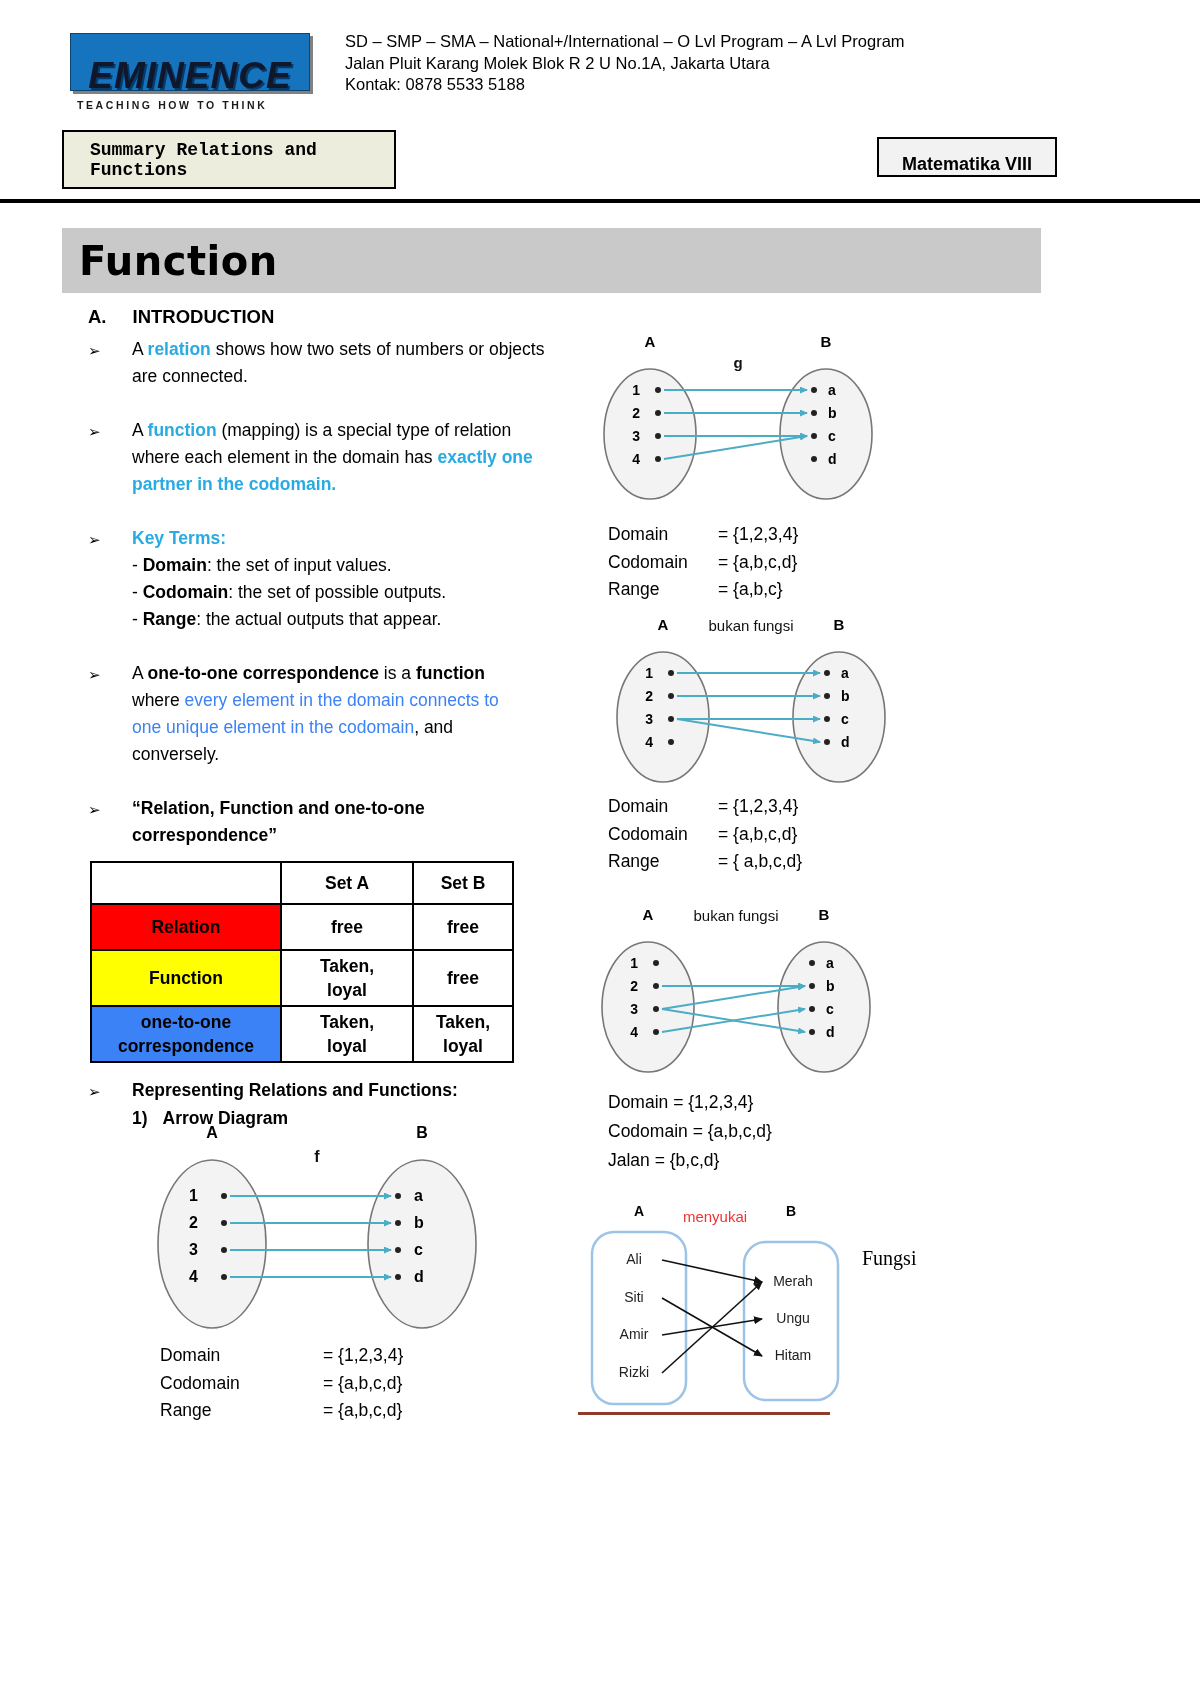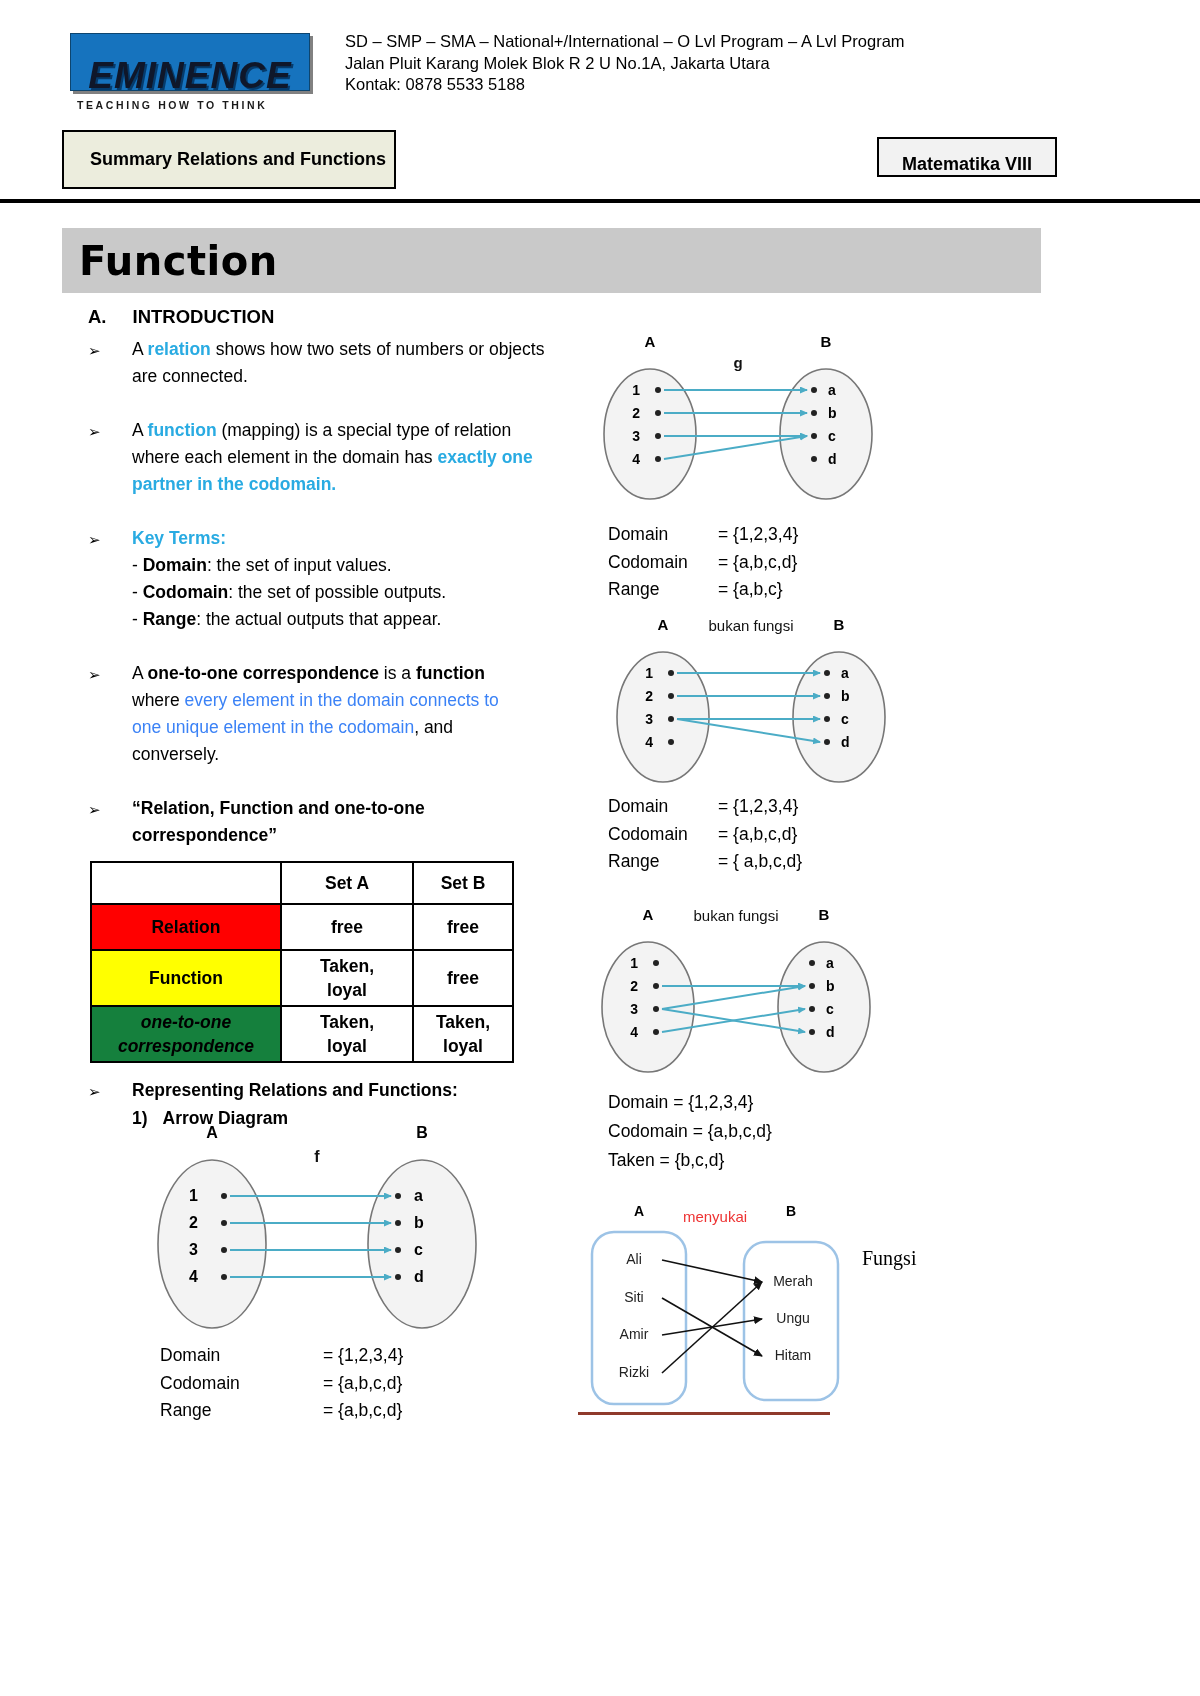--- a/index.html
+++ b/index.html
@@ -5,21 +5,21 @@
   *{margin:0;padding:0;box-sizing:border-box;}
   html,body{background:#e8e8e8;}
   body{font-family:"Liberation Sans",sans-serif;color:#000;}
   .page{position:relative;width:1200px;height:1696px;background:#ffffff;overflow:hidden;margin:0 auto;}
 
   
   .logo-box{position:absolute;left:70px;top:33px;width:240px;height:58px;background:#1673BE;border:1px solid #0d456f;box-shadow:3px 3px 0 rgba(25,25,25,.55);display:flex;align-items:center;justify-content:center;}
   .logo-box span{color:#0f172a;font-style:italic;font-weight:bold;font-size:37px;letter-spacing:1px;text-shadow:2px 2px 0 rgba(0,40,80,.75);margin-top:28px;}
   .logo-tagline{position:absolute;left:77px;top:99px;font-size:10.5px;font-weight:bold;letter-spacing:2.6px;color:#1a1a1a;}
   .header-info{position:absolute;left:345px;top:31px;font-size:16.5px;line-height:21.5px;}
-  .summary-box{position:absolute;left:62px;top:130px;width:334px;height:59px;background:#ECEDDD;border:2px solid #000;display:flex;align-items:center;padding-left:26px;font-family:Liberation Sans, sans-serif;font-weight:bold;font-size:18px;}
+  .summary-box{position:absolute;left:62px;top:130px;width:334px;height:59px;background:#ECEDDD;border:2px solid #000;display:flex;align-items:center;padding-left:26px;font-family:Liberation Mono, monospace;font-weight:bold;font-size:18px;}
   .subject-box{position:absolute;left:877px;top:137px;width:180px;height:40px;background:#F2F2F2;border:2px solid #000;display:flex;align-items:flex-end;justify-content:center;font-weight:bold;font-size:18px;}
   .top-divider{position:absolute;left:0;top:199px;width:1200px;height:4px;background:#000;}
 
   
   .title-banner{position:absolute;left:62px;top:228px;width:979px;height:65px;background:#C9C9C9;display:flex;align-items:center;padding-left:17px;}
   .title-banner span{font-family:"DejaVu Sans",sans-serif;font-weight:bold;font-size:40px;letter-spacing:.5px;}
   .section-heading{position:absolute;left:88px;top:306px;font-weight:bold;font-size:18.5px;display:flex;gap:26px;}
 
   
   .left-col{position:absolute;left:88px;top:336px;width:482px;font-size:17.5px;line-height:27px;}
@@ -131,21 +131,21 @@
         <td>free</td>
         <td>free</td>
       </tr>
       <tr class="r2">
         <td style="background: rgb(255, 255, 0);">Function</td>
         <td>Taken,
 loyal</td>
         <td>free</td>
       </tr>
       <tr class="r3">
-        <td style="background: #15803d; font-style: italic;">one-to-one
+        <td style="background: #3b82f6;">one-to-one
 correspondence</td>
         <td>Taken,
 loyal</td>
         <td>Taken,
 loyal</td>
       </tr>
     </tbody>
       </table>
 
     <div class="bullet" style="margin-top:14px;margin-bottom:0;">
@@ -320,21 +320,21 @@
 
   <div class="facts" style="left:608px;top:793px;">
     <div><span class="fl">Domain</span><span>= {1,2,3,4}</span></div>
     <div><span class="fl">Codomain</span><span>= {a,b,c,d}</span></div>
     <div><span class="fl">Range</span><span>= { a,b,c,d}</span></div>
   </div>
 
   <div class="facts" style="left:608px;top:1088px;line-height:29px;">
     <div>Domain = {1,2,3,4}</div>
     <div>Codomain = {a,b,c,d}</div>
-    <div>Taken = {b,c,d}</div>
+    <div>Jalan = {b,c,d}</div>
   </div>
 
   <div class="facts wide" style="left:160px;top:1342px;">
     <div><span class="fl">Domain</span><span>= {1,2,3,4}</span></div>
     <div><span class="fl">Codomain</span><span>= {a,b,c,d}</span></div>
     <div><span class="fl">Range</span><span>= {a,b,c,d}</span></div>
   </div>
 
   <div class="fungsi">Fungsi</div>
   <div class="redline"></div>

